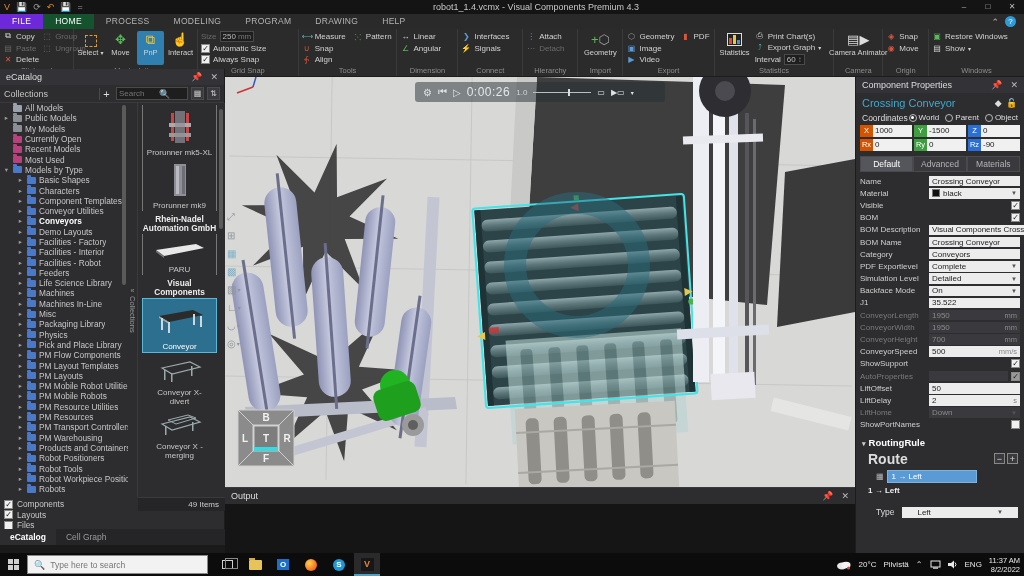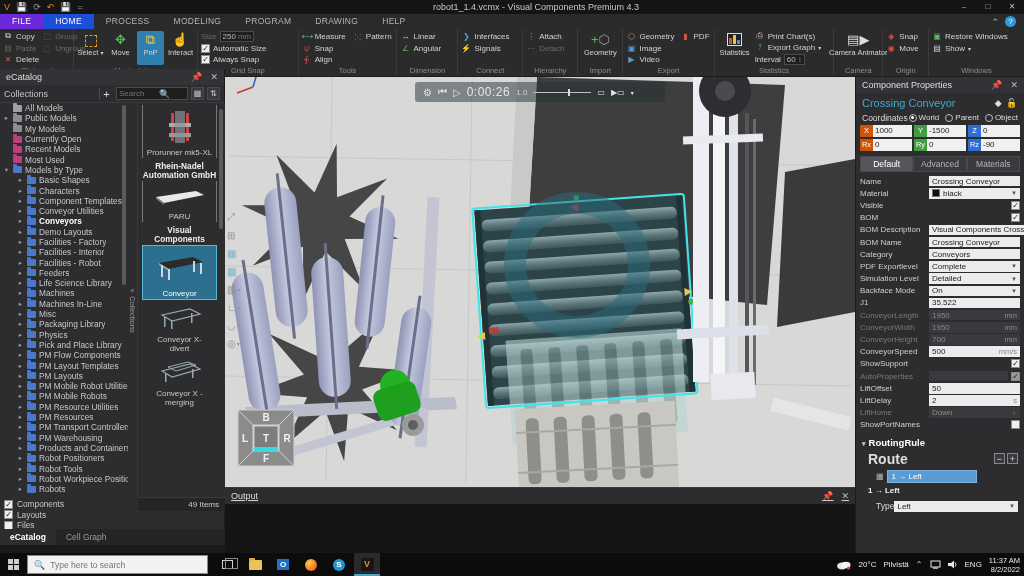--- a/index.html
+++ b/index.html
@@ -9,21 +9,21 @@
   #titlebar { position:absolute; left:0; top:0; width:1024px; height:14px; background:#141414; display:flex; align-items:center; }
   #qat { display:flex; gap:6px; align-items:center; padding-left:4px; width:240px; }
   #qat span { font-size:9px; line-height:14px; }
   #title-text { flex:1; text-align:center; font-size:9px; color:#c8c8c8; margin-left:-120px; }
   #wincontrols { display:flex; }
   #wincontrols div { width:24px; height:14px; text-align:center; line-height:13px; font-size:8px; color:#bbb; }
   
   #menubar { position:absolute; left:0; top:14px; width:1024px; height:15px; background:#2a2a2a; display:flex; align-items:stretch; }
   .menutab { padding:0 12px; line-height:15px; font-size:8.5px; color:#b5b5b5; letter-spacing:.3px; }
   .menutab.file { background:#6d28d9; color:#fff; }
-  .menutab.active { background:#1d4ed8; color:#fff; }
+  .menutab.active { background:#14532d; color:#fff; }
   #menu-right { margin-left:auto; display:flex; align-items:center; gap:6px; padding-right:8px; }
   #ribbon-collapse { color:#bbb; font-size:9px; }
   #help-bubble { width:11px; height:11px; border-radius:50%; background:#2f9bd6; color:#fff; text-align:center; line-height:11px; font-size:8px; }
   
   #ribbon { position:absolute; left:0; top:29px; width:1024px; height:48px; background:#2b2b2b; display:flex; border-bottom:1px solid #1c1c1c; }
   .rgroup { position:relative; border-right:1px solid #3a3a3a; padding:2px 3px 11px 3px; display:flex; gap:3px; }
   .rlabel { position:absolute; left:0; right:0; bottom:1px; text-align:center; font-size:7.5px; color:#8d8d8d; }
   .rcol { display:flex; flex-direction:column; justify-content:flex-start; gap:1px; }
   .rsmall { display:flex; align-items:center; gap:3px; font-size:8px; color:#d2d2d2; white-space:nowrap; height:11px; }
   .rsmall.dis { color:#6b6b6b; }
@@ -90,21 +90,21 @@
   #play-speed { font-size:8px; color:#cfd4d7; }
   #play-slider { width:58px; height:1px; background:#b9c0c4; position:relative; }
   #play-slider .handle { position:absolute; left:60%; top:-3px; width:2px; height:7px; background:#d8dde0; }
   #vp-tools { position:absolute; left:2px; top:134px; display:flex; flex-direction:column; gap:7px; color:#8f9599; font-size:10px; }
   #vp-tools .vt { display:flex; align-items:center; gap:1px; }
   #vp-tools .vt .dd { font-size:6px; color:#8f9599; }
   #vp-tools .blue { color:#7fb2c9; }
   #compass { position:absolute; left:12px; top:332px; width:58px; height:58px; }
   #compass text { font-family:"Liberation Sans",sans-serif; font-size:10px; font-weight:bold; fill:#f2f2f2; }
   
-  #output { position:absolute; left:225px; top:487px; width:630px; height:66px; background:#151515; border-top:1px solid #3a3a3e;text-decoration:underline; }
+  #output { position:absolute; left:225px; top:487px; width:630px; height:66px; background:#151515; border-top:1px solid #3a3a3e; }
   #output .panel-header { background:#2d2d30; }
   .outline-row { font-size:8.5px; color:#4caf50; line-height:11px; padding-left:4px; white-space:nowrap; }
   
   #props { position:absolute; left:855px; top:77px; width:169px; height:476px; background:#2d2d30; border-left:1px solid #1c1c1c; }
   #comp-title-row { display:flex; align-items:center; padding:4px 6px 2px 6px; }
   #comp-title { color:#3fa9c9; font-size:11px; }
   #comp-title-icons { margin-left:auto; display:flex; gap:5px; color:#ddd; font-size:9px; }
   #coord-row { display:flex; align-items:center; padding:0 6px; height:13px; }
   #coord-label { font-size:8.5px; color:#ddd; }
   #coord-modes { margin-left:auto; display:flex; gap:6px; }
@@ -141,23 +141,23 @@
   #routing { padding:6px 6px 0 6px; }
   #routing-header { font-size:9.5px; color:#fff; font-weight:bold; }
   #routing-header .tri { font-size:7px; color:#ccc; margin-right:3px; }
   #route-row { display:flex; align-items:center; margin-top:3px; }
   #route-label { font-size:14px; color:#ddd; font-weight:bold; padding-left:6px; }
   #route-btns { margin-left:auto; display:flex; gap:2px; }
   .sq-btn { width:11px; height:11px; border:1px solid #888; background:#3a3a3e; color:#ddd; text-align:center; line-height:10px; font-size:9px; }
   #route-item-row { display:flex; align-items:center; gap:3px; margin-top:3px; padding-left:14px; }
   #route-chip { background:#5b9bd5; color:#fff; font-size:8px; line-height:11px; padding:0 4px; width:90px; border:1px solid #7fb2dd; }
   #route-sel-label { font-size:8px; color:#eee; font-weight:bold; margin-top:3px; padding-left:6px; }
-  #type-row { display:flex; align-items:center; gap:0; margin-top:6px; padding-left:14px; }
+  #type-row { display:flex; align-items:center; gap:8px; margin-top:12px; padding-left:14px; }
   #type-label { font-size:8.5px; color:#ddd; }
-  #type-select { flex:1; background:#ececec; height:11px; display:flex; align-items:center; padding:0 3px; }
+  #type-select { flex:1; background:#ececec; height:11px; display:flex; align-items:center; padding:0 15px; }
   #type-select .tval { flex:1; font-size:8px; color:#222; }
   #type-select .pcaret2 { font-size:6px; color:#555; }
   
   #taskbar { position:absolute; left:0; top:553px; width:1024px; height:23px; background:#0c0c0c; display:flex; align-items:center; }
   #start-btn { width:27px; height:23px; display:flex; align-items:center; justify-content:center; }
   .winlogo { display:grid; grid-template-columns:5px 5px; grid-template-rows:5px 5px; gap:1px; }
   .winlogo i { background:#cfcfcf; display:block; }
   #tb-search { width:181px; height:19px; background:#f2f2f2; display:flex; align-items:center; gap:5px; padding:0 6px; border:1px solid #888; }
   #tb-search .mag { color:#444; font-size:9px; }
   #tb-search input { border:none; outline:none; background:transparent; font-size:8.5px; color:#333; width:140px; font-family:inherit; }
@@ -681,20 +681,30 @@
           <svg width="34" height="36" viewBox="0 0 34 36">
             <rect x="8" y="4" width="3" height="28" fill="#c44"></rect>
             <rect x="23" y="4" width="3" height="28" fill="#c44"></rect>
             <rect x="6" y="14" width="22" height="4" fill="#aaa"></rect>
             <rect x="6" y="24" width="22" height="4" fill="#999"></rect>
             <rect x="12" y="2" width="10" height="32" fill="#8e8e96" opacity=".7"></rect>
           </svg>
         </div>
       <div class="thumb-label">Prorunner mk5-XL</div>
     </div>
+    <div class="thumb">
+      <div class="thumb-img">
+          <svg width="22" height="36" viewBox="0 0 22 36">
+            <rect x="5" y="2" width="12" height="32" fill="#8e8e96"></rect>
+            <rect x="7" y="4" width="3" height="28" fill="#b9b9c2"></rect>
+            <rect x="13" y="4" width="3" height="28" fill="#6e6e78"></rect>
+          </svg>
+        </div>
+      <div class="thumb-label">Prorunner mk9</div>
+    </div>
     <div class="group-label">
       <div>Rhein-Nadel</div>
         <div>Automation GmbH</div>
     </div>
     <div class="thumb">
       <div class="thumb-img" style="height:30px">
           <svg width="56" height="20" viewBox="0 0 56 20">
             <polygon points="4,10 44,4 52,8 12,16" fill="#e8e8e8"></polygon>
             <polygon points="4,10 12,16 12,18 4,12" fill="#777"></polygon>
           </svg>

